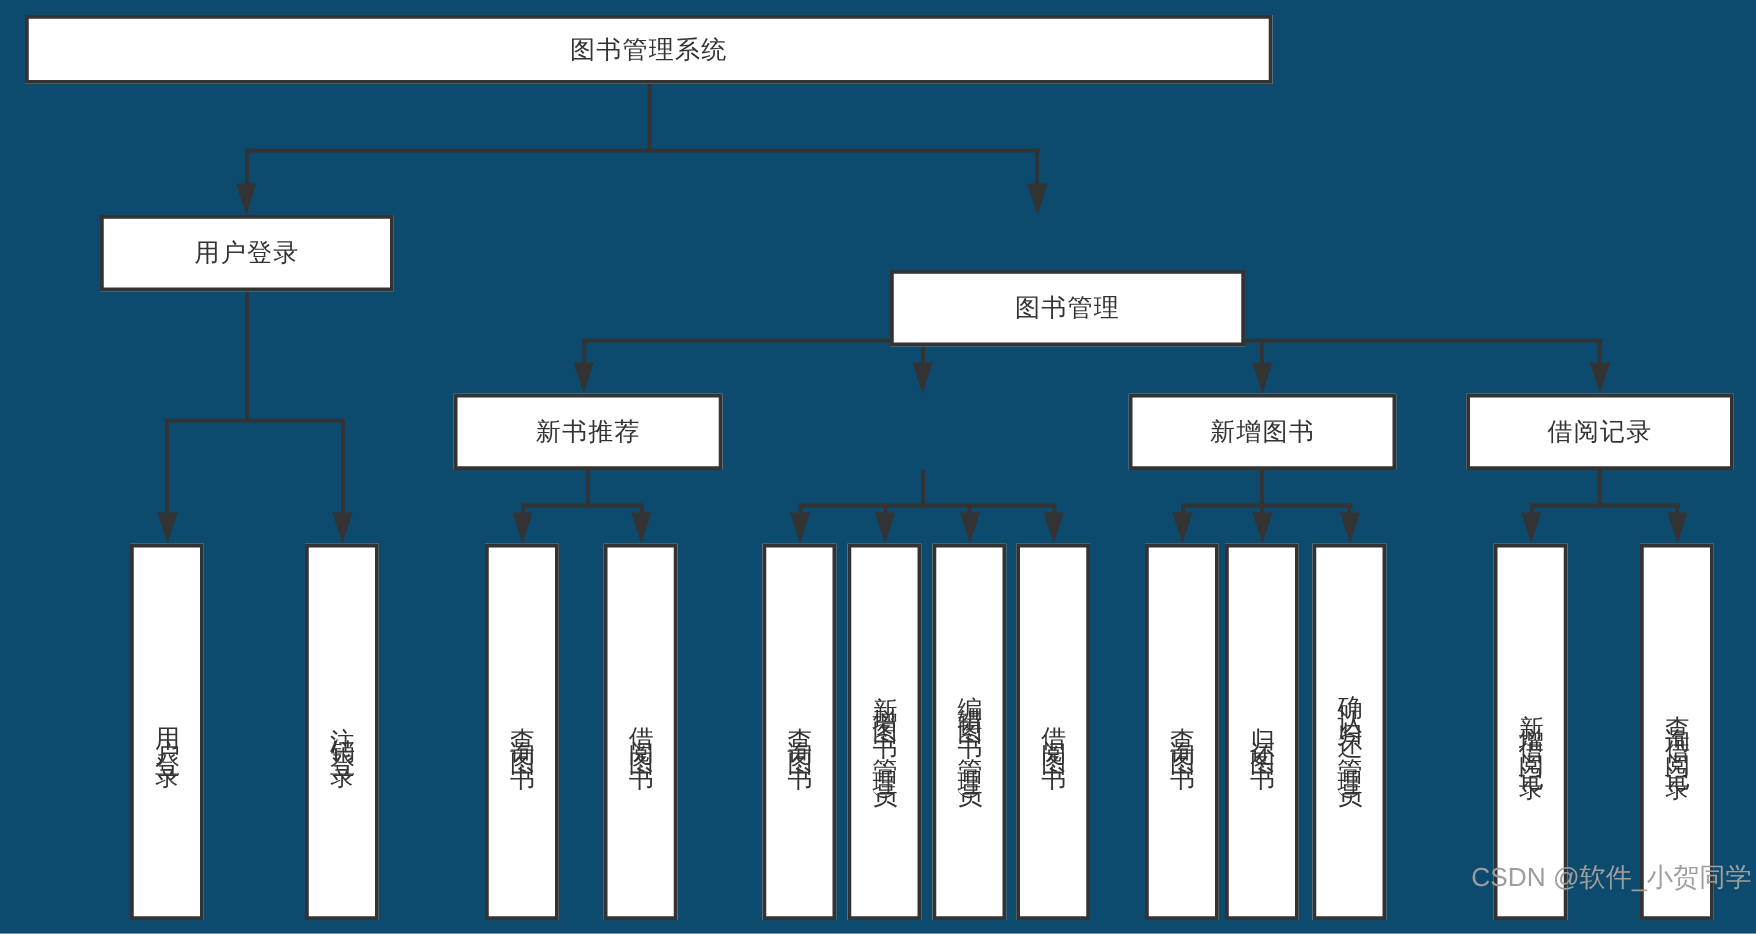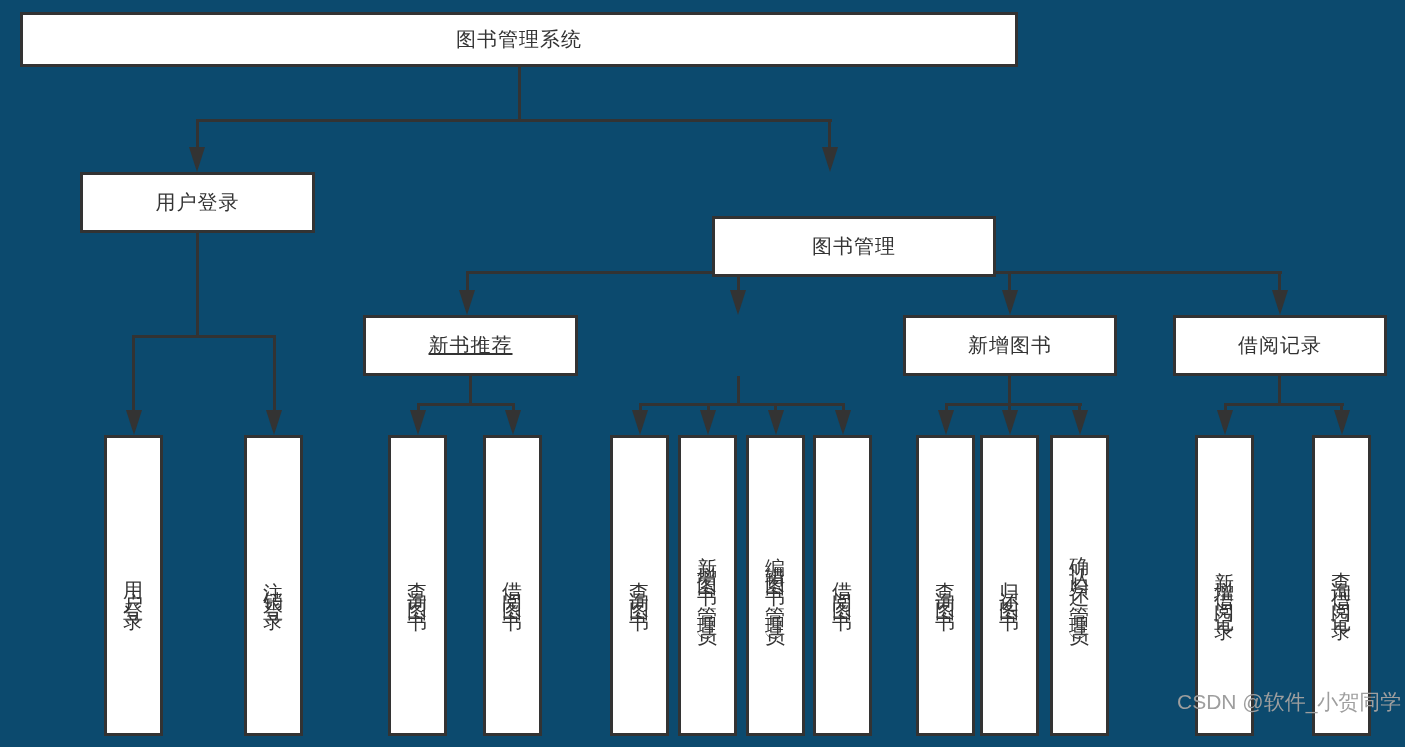--- a/index.html
+++ b/index.html
@@ -62,21 +62,21 @@
     <span>图书管理系统</span>
   </div>
 
   <div class="box" style="left:80px;top:172px;width:235px;height:61px;">
     <span>用户登录</span>
   </div>
   <div class="box" style="left:712px;top:172px;width:284px;height:61px;margin-top:44px;">
     <span>图书管理</span>
   </div>
 
-  <div class="box" style="left:363px;top:315px;width:215px;height:61px;text-decoration:underline;">
+  <div class="box" style="left:363px;top:315px;width:215px;height:61px;">
     <span>新书推荐</span>
   </div>
   <div class="box" style="left:903px;top:315px;width:214px;height:61px;">
     <span>新增图书</span>
   </div>
   <div class="box" style="left:1173px;top:315px;width:214px;height:61px;">
     <span>借阅记录</span>
   </div>
 
   <div class="box leaf" style="left:104px;top:435px;width:59px;height:301px;">

